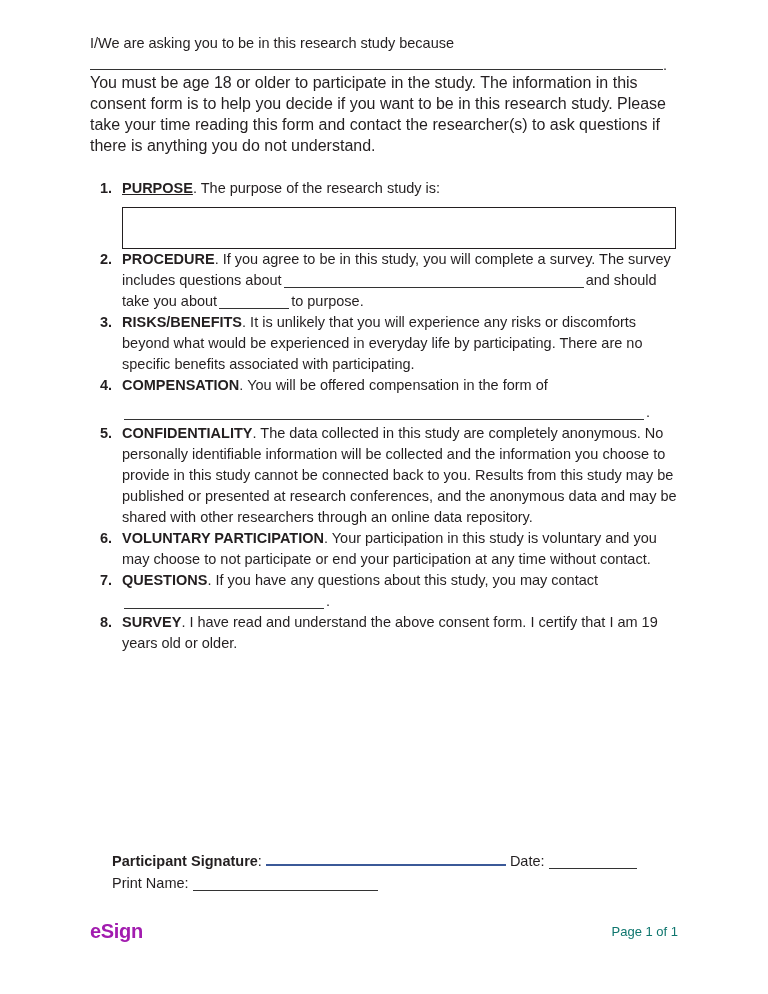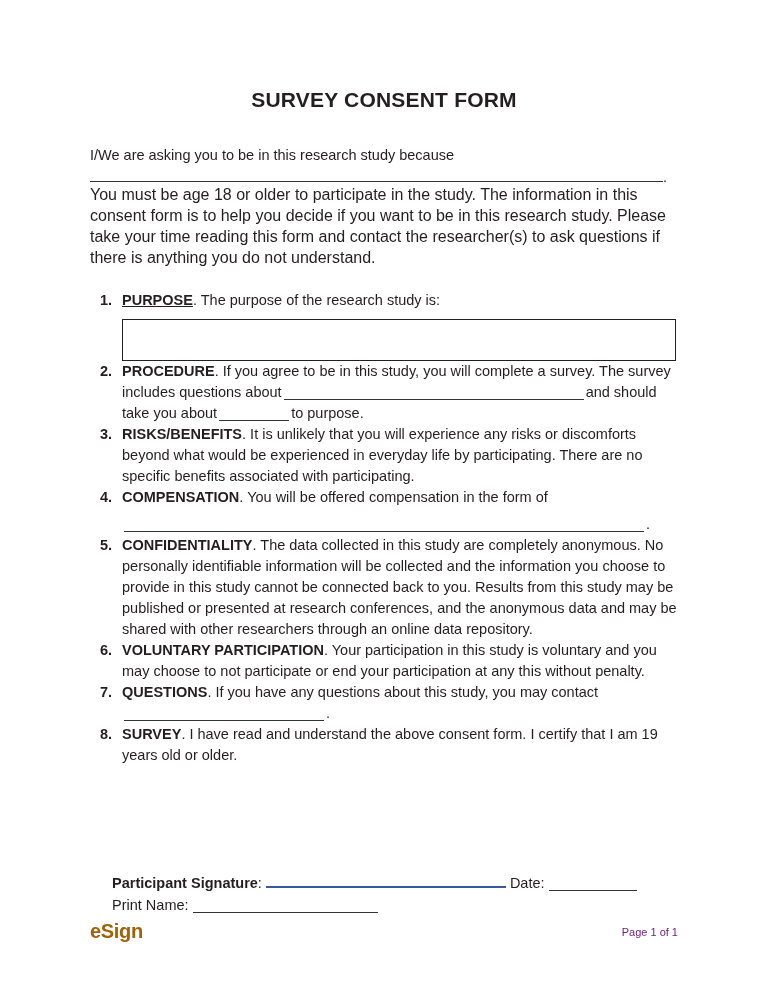--- a/index.html
+++ b/index.html
@@ -110,21 +110,21 @@
     margin-left: 0;
     width: 554px;
     box-sizing: border-box;
   }
   .trailing-line {
     margin-top: 6px;
   }
   .sig-block {
     position: absolute;
     left: 112px;
-    top: 872px;
+    top: 850px;
     font-size: 14.5px;
     line-height: 22px;
   }
   .sig-label {
     font-weight: bold;
   }
   .sig-line {
     display: inline-block;
     width: 240px;
     border-bottom: 2px solid #3b5998;
@@ -155,34 +155,33 @@
     width: 768px;
     box-sizing: border-box;
     padding: 0 90px;
     display: flex;
     justify-content: space-between;
     align-items: center;
   }
   .brand {
     font-size: 20px;
     font-weight: bold;
-    color: #a16207;
+    color: #a21caf;
     letter-spacing: -0.3px;
   }
   .page-num {
-    font-size: 11px;
-    color: #701a75;
+    font-size: 13px;
+    color: #0f766e;
   }
 </style>
 </head>
 <body>
 
 <div class="page">
 
-  <h1 class="doc-title">SURVEY CONSENT FORM</h1>
 
   <div class="meta-block">
   </div>
 
   <div class="intro">
     <p class="intro-line1">I/We are asking you to be in this research study because</p>
     <div class="long-blank-row">
       <span class="long-blank"></span><span>.</span>
     </div>
     <p class="intro-body">You must be age 18 or older to participate in the study. The information in this consent form is to help you decide if you want to be in this research study. Please take your time reading this form and contact the researcher(s) to ask questions if there is anything you do not understand.</p>
@@ -209,21 +208,21 @@
       <div class="trailing-line">
         <span class="inline-rule r-520"></span><span>.</span>
       </div>
     </li>
 
     <li>
       <span class="sec-head">CONFIDENTIALITY</span><span>. The data collected in this study are completely anonymous. No personally identifiable information will be collected and the information you choose to provide in this study cannot be connected back to you. Results from this study may be published or presented at research conferences, and the anonymous data and may be shared with other researchers through an online data repository.</span>
     </li>
 
     <li>
-      <span class="sec-head">VOLUNTARY PARTICIPATION</span><span>. Your participation in this study is voluntary and you may choose to not participate or end your participation at any this without penalty.</span>
+      <span class="sec-head">VOLUNTARY PARTICIPATION</span><span>. Your participation in this study is voluntary and you may choose to not participate or end your participation at any time without contact.</span>
     </li>
 
     <li>
       <span class="sec-head">QUESTIONS</span><span>. If you have any questions about this study, you may contact</span>
       <div>
         <span class="inline-rule r-200"></span><span>.</span>
       </div>
     </li>
 
     <li>

